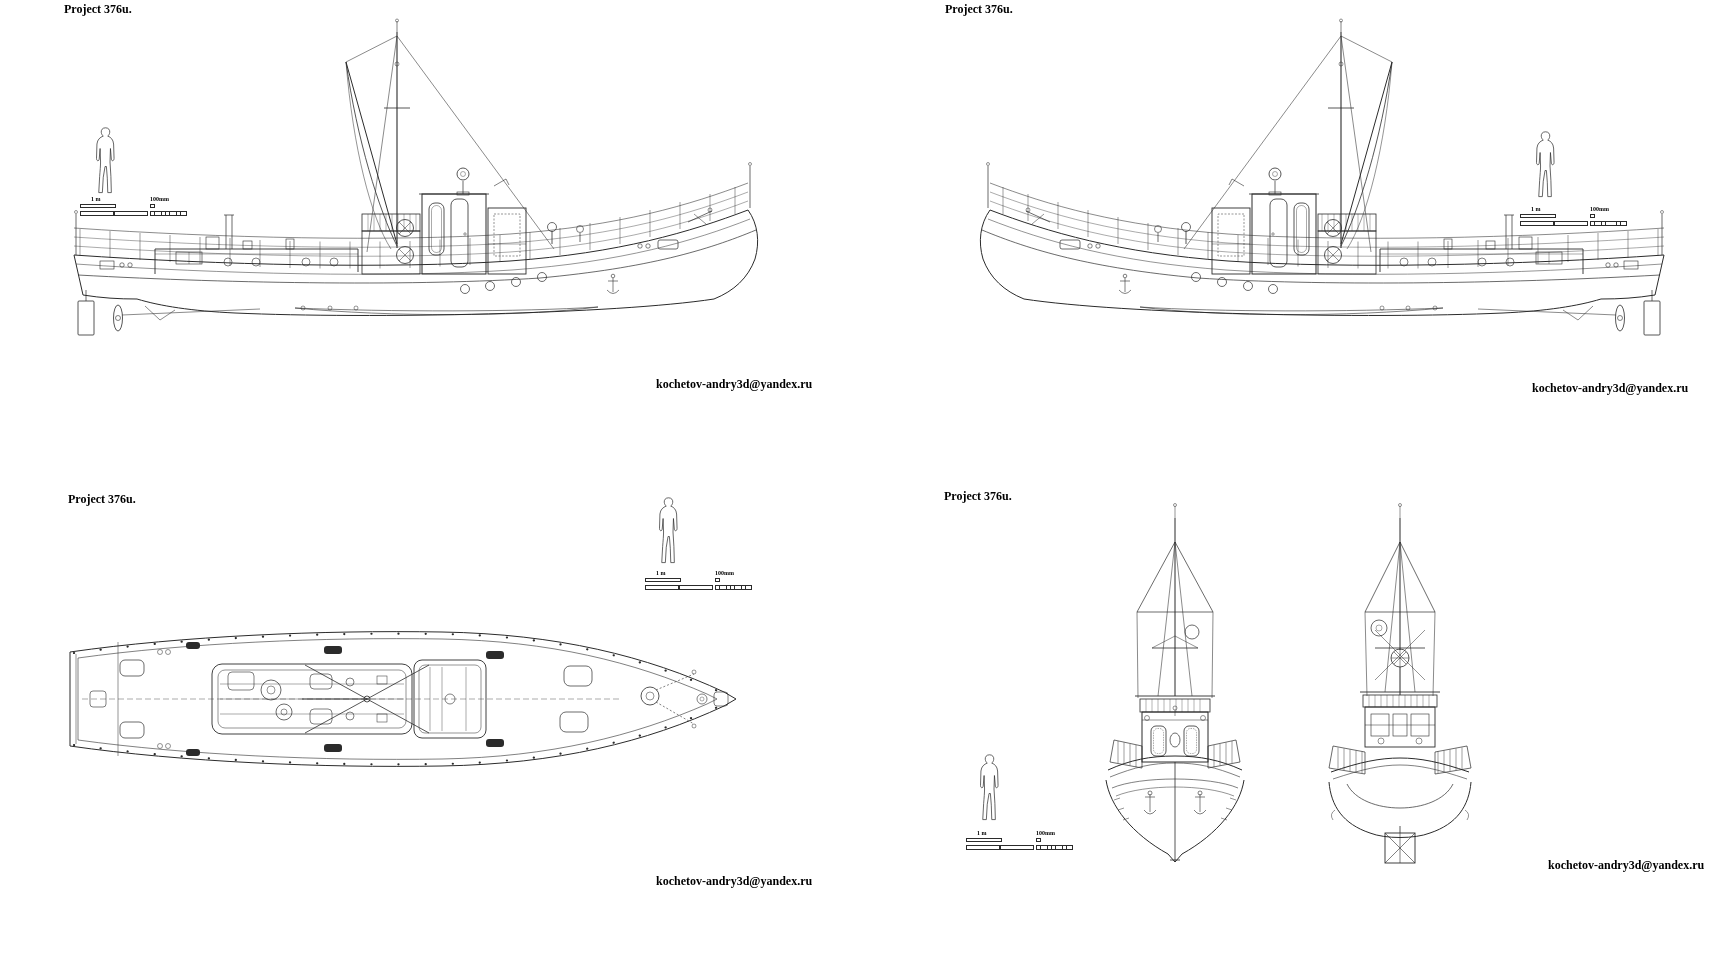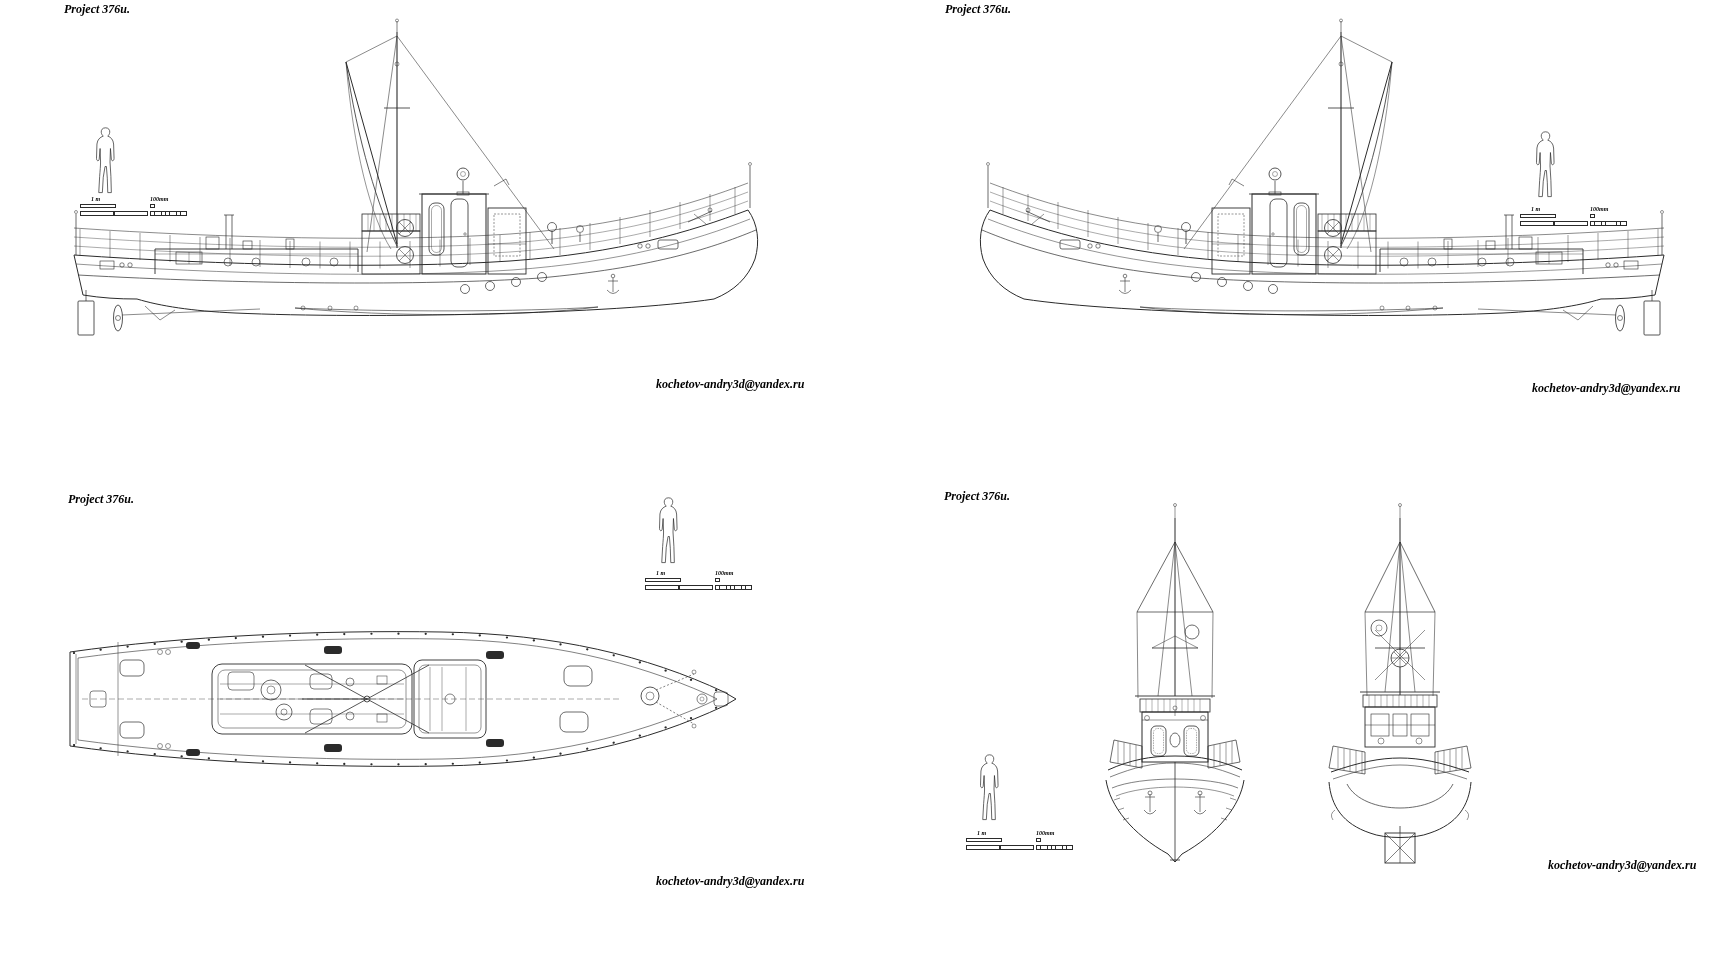--- a/index.html
+++ b/index.html
@@ -1,17 +1,17 @@
 <!DOCTYPE html>
 <html><head>
 <meta charset="utf-8">
 <style>
   html,body{margin:0;padding:0;background:#fff;}
   #sheet{position:relative;width:1720px;height:968px;background:#fff;overflow:hidden;
-         font-family:"Liberation Serif","DejaVu Serif",serif;color:#000;font-style:italic;}
+         font-family:"Liberation Serif","DejaVu Serif",serif;color:#000;}
   .title{position:absolute;font-weight:bold;font-size:12px;white-space:nowrap;}
   .credit{position:absolute;font-weight:bold;font-size:12px;white-space:nowrap;}
   .drawing{position:absolute;}
   .flip{transform:scaleX(-1);}
   .person{position:absolute;}
   .scalebars{position:absolute;width:108px;height:26px;}
   .sb-label{position:absolute;top:0;font-weight:bold;font-size:6px;line-height:6px;}
   .sb-m{left:11px;}
   .sb-mm{left:70px;}
   .sb-bar1{position:absolute;left:0;top:8px;width:36px;height:4px;border:0.8px solid #2b2b2b;box-sizing:border-box;}

